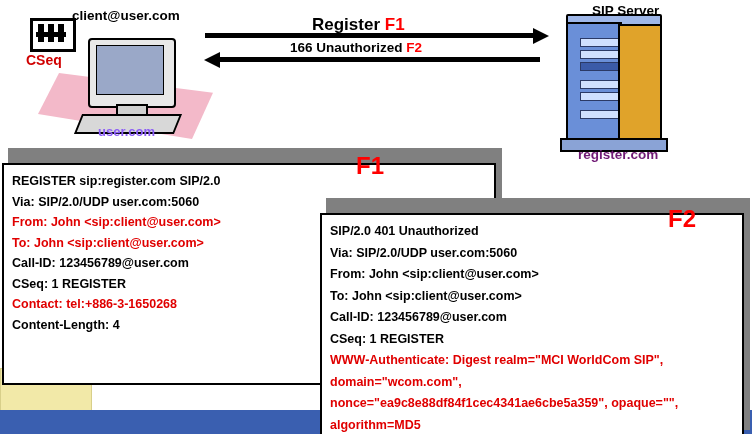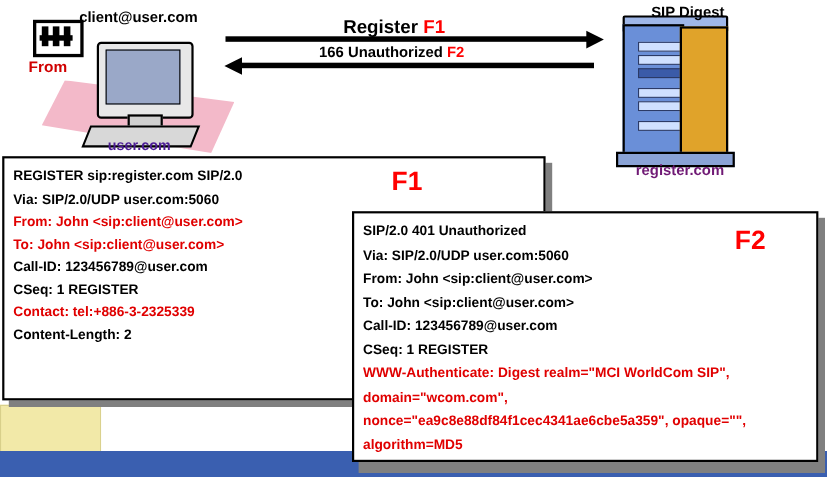--- a/index.html
+++ b/index.html
@@ -24,21 +24,21 @@
   .lbl {
     position: absolute;
     font-size: 13px;
     font-weight: bold;
     white-space: nowrap;
   }
   .lbl-black { color: #000000; text-align: center; }
 
   #client-label { left: 72px;  top: 8px;  font-size: 13.5px; }
   #john-label   { left: 26px;  top: 52px; color: #d00000; font-size: 14px; }
-  #usercom-label{ left: 98px;  top: 124px; color: #4c1d95; font-size: 13px; }
+  #usercom-label{ left: 98px;  top: 124px; color: #8b5cf6; font-size: 13px; }
   #sipserver-label { left: 592px; top: 3px; font-size: 13.5px; }
   #registercom-label { left: 578px; top: 147px; color: #701a75; font-size: 13.5px; }
 
   
   #arrow1-label { left: 312px; top: 15px;  font-size: 17px; }
   #arrow2-label { left: 290px; top: 40px;  font-size: 13.5px; }
   .f-inline { color: #ff0000; }
 
   
   .arrow-line {
@@ -179,20 +179,21 @@
     background: #8aa3d6;
     border: 2px solid #000;
   }
 
   
   .msgbox {
     position: absolute;
     background: #ffffff;
     border: 2px solid #000000;
     box-sizing: border-box;
+    margin-top: 21px;
   }
   #f1-shadow {
     position: absolute;
     left: 8px; top: 148px;
     width: 494px; height: 222px;
     background: #808080;
   }
   #f1-box {
     left: 2px; top: 142px;
     width: 494px; height: 222px;
@@ -267,60 +268,60 @@
     <div id="tower-icon">
       <div class="bar b1"></div>
       <div class="bar b2"></div>
       <div class="bar b3"></div>
       <div class="cross"></div>
     </div>
   </div>
 
   <div class="lbl lbl-black" id="client-label">client@user.com</div>
 
-  <div class="lbl" id="john-label">From</div>
+  <div class="lbl" id="john-label">CSeq</div>
 
   <div class="lbl" id="usercom-label">user.com</div>
 
   <div id="server-art">
     <div id="server-top"></div>
     <div id="server-left">
       <div class="server-slot" id="slot1"></div>
       <div class="server-slot" id="slot2"></div>
       <div class="server-slot" id="slot3"></div>
       <div class="server-slot" id="slot4"></div>
       <div class="server-slot" id="slot5"></div>
       <div class="server-slot" id="slot6"></div>
     </div>
     <div id="server-right"></div>
     <div id="server-base"></div>
   </div>
 
-  <div class="lbl lbl-black" id="sipserver-label">SIP Digest</div>
+  <div class="lbl lbl-black" id="sipserver-label">SIP Server</div>
 
   <div class="lbl" id="registercom-label">register.com</div>
 
   <div class="arrow-line" id="arrow1-line"></div>
   <div class="arrow-head" id="arrow1-head"></div>
   <div class="lbl lbl-black" id="arrow1-label"><span>Register </span><span class="f-inline">F1</span></div>
 
   <div class="arrow-line" id="arrow2-line"></div>
   <div class="arrow-head" id="arrow2-head"></div>
   <div class="lbl lbl-black" id="arrow2-label"><span>166 Unauthorized </span><span class="f-inline">F2</span></div>
 
   <div id="f1-shadow"></div>
   <div class="msgbox" id="f1-box">
     <div class="msg-line">REGISTER sip:register.com SIP/2.0</div>
     <div class="msg-line">Via: SIP/2.0/UDP user.com:5060</div>
     <div class="msg-line red">From: John &lt;sip:client@user.com&gt;</div>
     <div class="msg-line red">To: John &lt;sip:client@user.com&gt;</div>
     <div class="msg-line">Call-ID: 123456789@user.com</div>
     <div class="msg-line">CSeq: 1 REGISTER</div>
-    <div class="msg-line red">Contact: tel:+886-3-2325339</div>
-    <div class="msg-line">Content-Length: 2</div>
+    <div class="msg-line red">Contact: tel:+886-3-1650268</div>
+    <div class="msg-line">Content-Length: 4</div>
   </div>
   <div class="f-tag" id="f1-tag">F1</div>
 
   <div id="f2-shadow"></div>
   <div class="msgbox" id="f2-box">
     <div class="msg-line f2line">SIP/2.0 401 Unauthorized</div>
     <div class="msg-line f2line">Via: SIP/2.0/UDP user.com:5060</div>
     <div class="msg-line f2line">From: John &lt;sip:client@user.com&gt;</div>
     <div class="msg-line f2line">To: John &lt;sip:client@user.com&gt;</div>
     <div class="msg-line f2line">Call-ID: 123456789@user.com</div>

